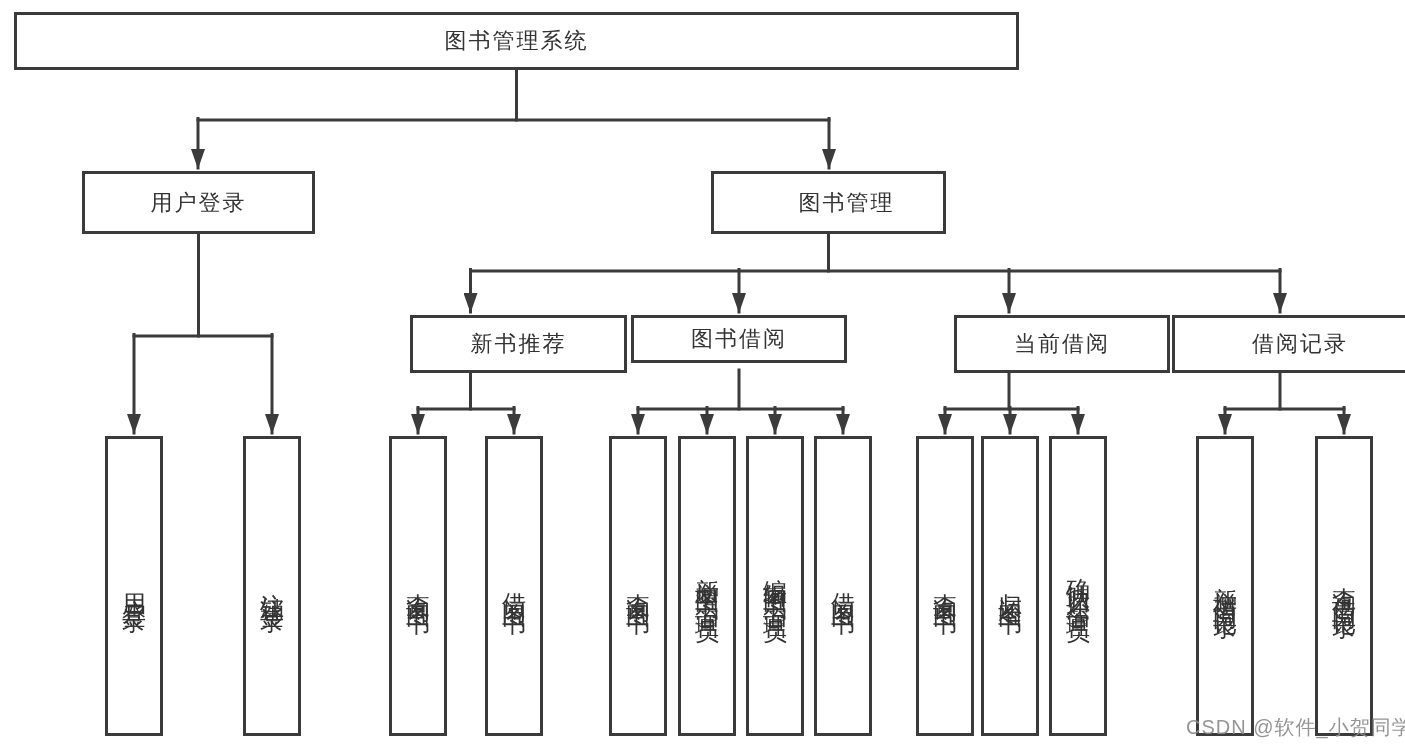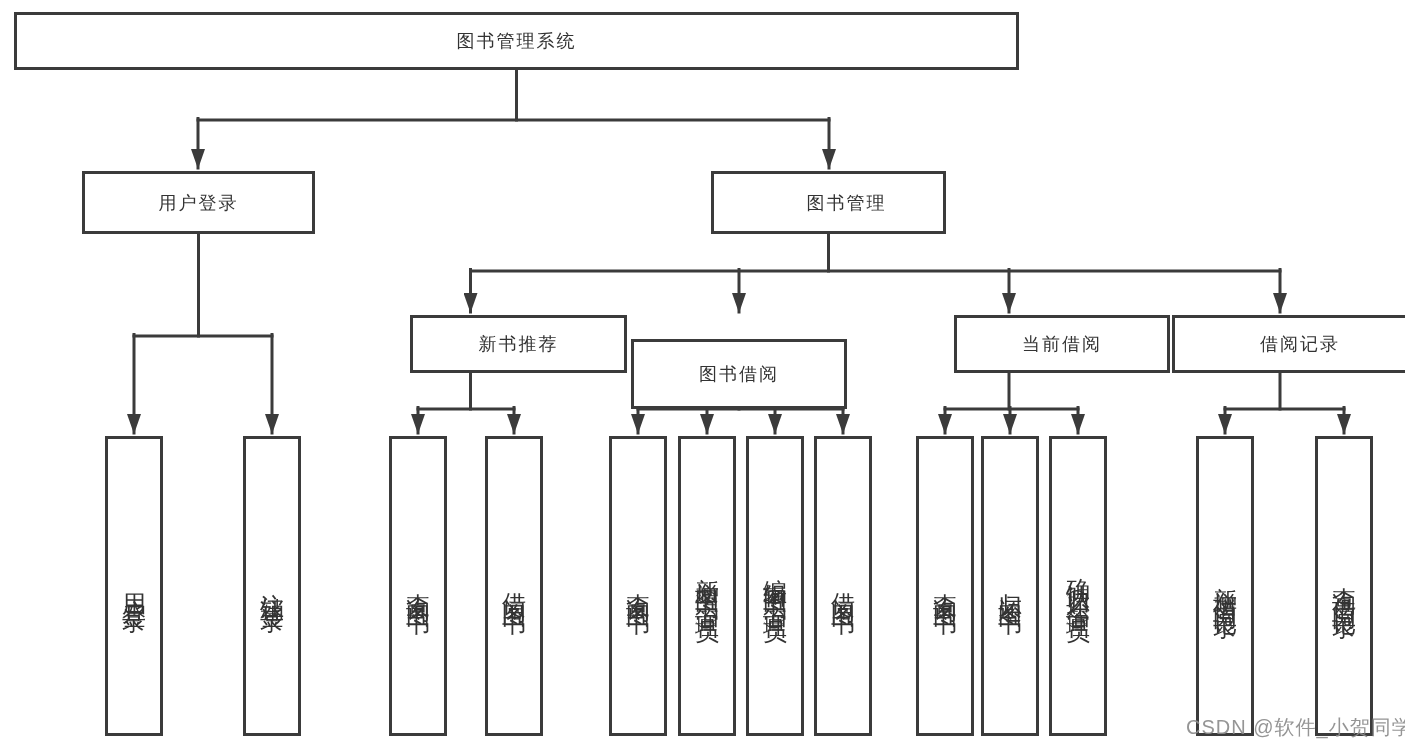--- a/index.html
+++ b/index.html
@@ -23,41 +23,41 @@
   .box {
     position: absolute;
     box-sizing: border-box;
     border: 3px solid #3b3b3b;
     background: #ffffff;
     display: flex;
     align-items: center;
     justify-content: center;
   }
   .box.h span {
-    font-size: 18px;
+    font-size: 22px;
     letter-spacing: 2px;
     color: #333333;
     white-space: nowrap;
   }
   .box.v span {
     writing-mode: vertical-rl;
     text-orientation: mixed;
     font-size: 24px;
     letter-spacing: 6px;
     color: #333333;
     line-height: 1;
   }
   
   .n-root   { left: 14px;  top: 12px;  width: 1005px; height: 58px; }
   
   .n-login  { left: 82px;  top: 171px; width: 233px;  height: 63px; }
   .n-mgmt   { left: 711px; top: 171px; width: 235px;  height: 63px; padding-left: 36px; }
   
   .n-rec    { left: 362px;  top: 315px; width: 217px; height: 58px; margin-left: 48px; }
-  .n-borrow { left: 631px;  top: 315px; width: 216px; height: 70px; margin-top: 24px; }
+  .n-borrow { left: 631px;  top: 315px; width: 216px; height: 48px; }
   .n-cur    { left: 954px;  top: 315px; width: 216px; height: 58px; }
   .n-rcd    { left: 1172px; top: 315px; width: 256px; height: 58px; align-items: center; }
   
   .leaf { top: 436px; width: 58px; height: 300px; }
   .l-a1 { left: 105px; }
   .l-a2 { left: 243px; }
   .l-b1 { left: 389px; }
   .l-b2 { left: 485px; }
   .l-c1 { left: 609px; }
   .l-c2 { left: 678px; }

